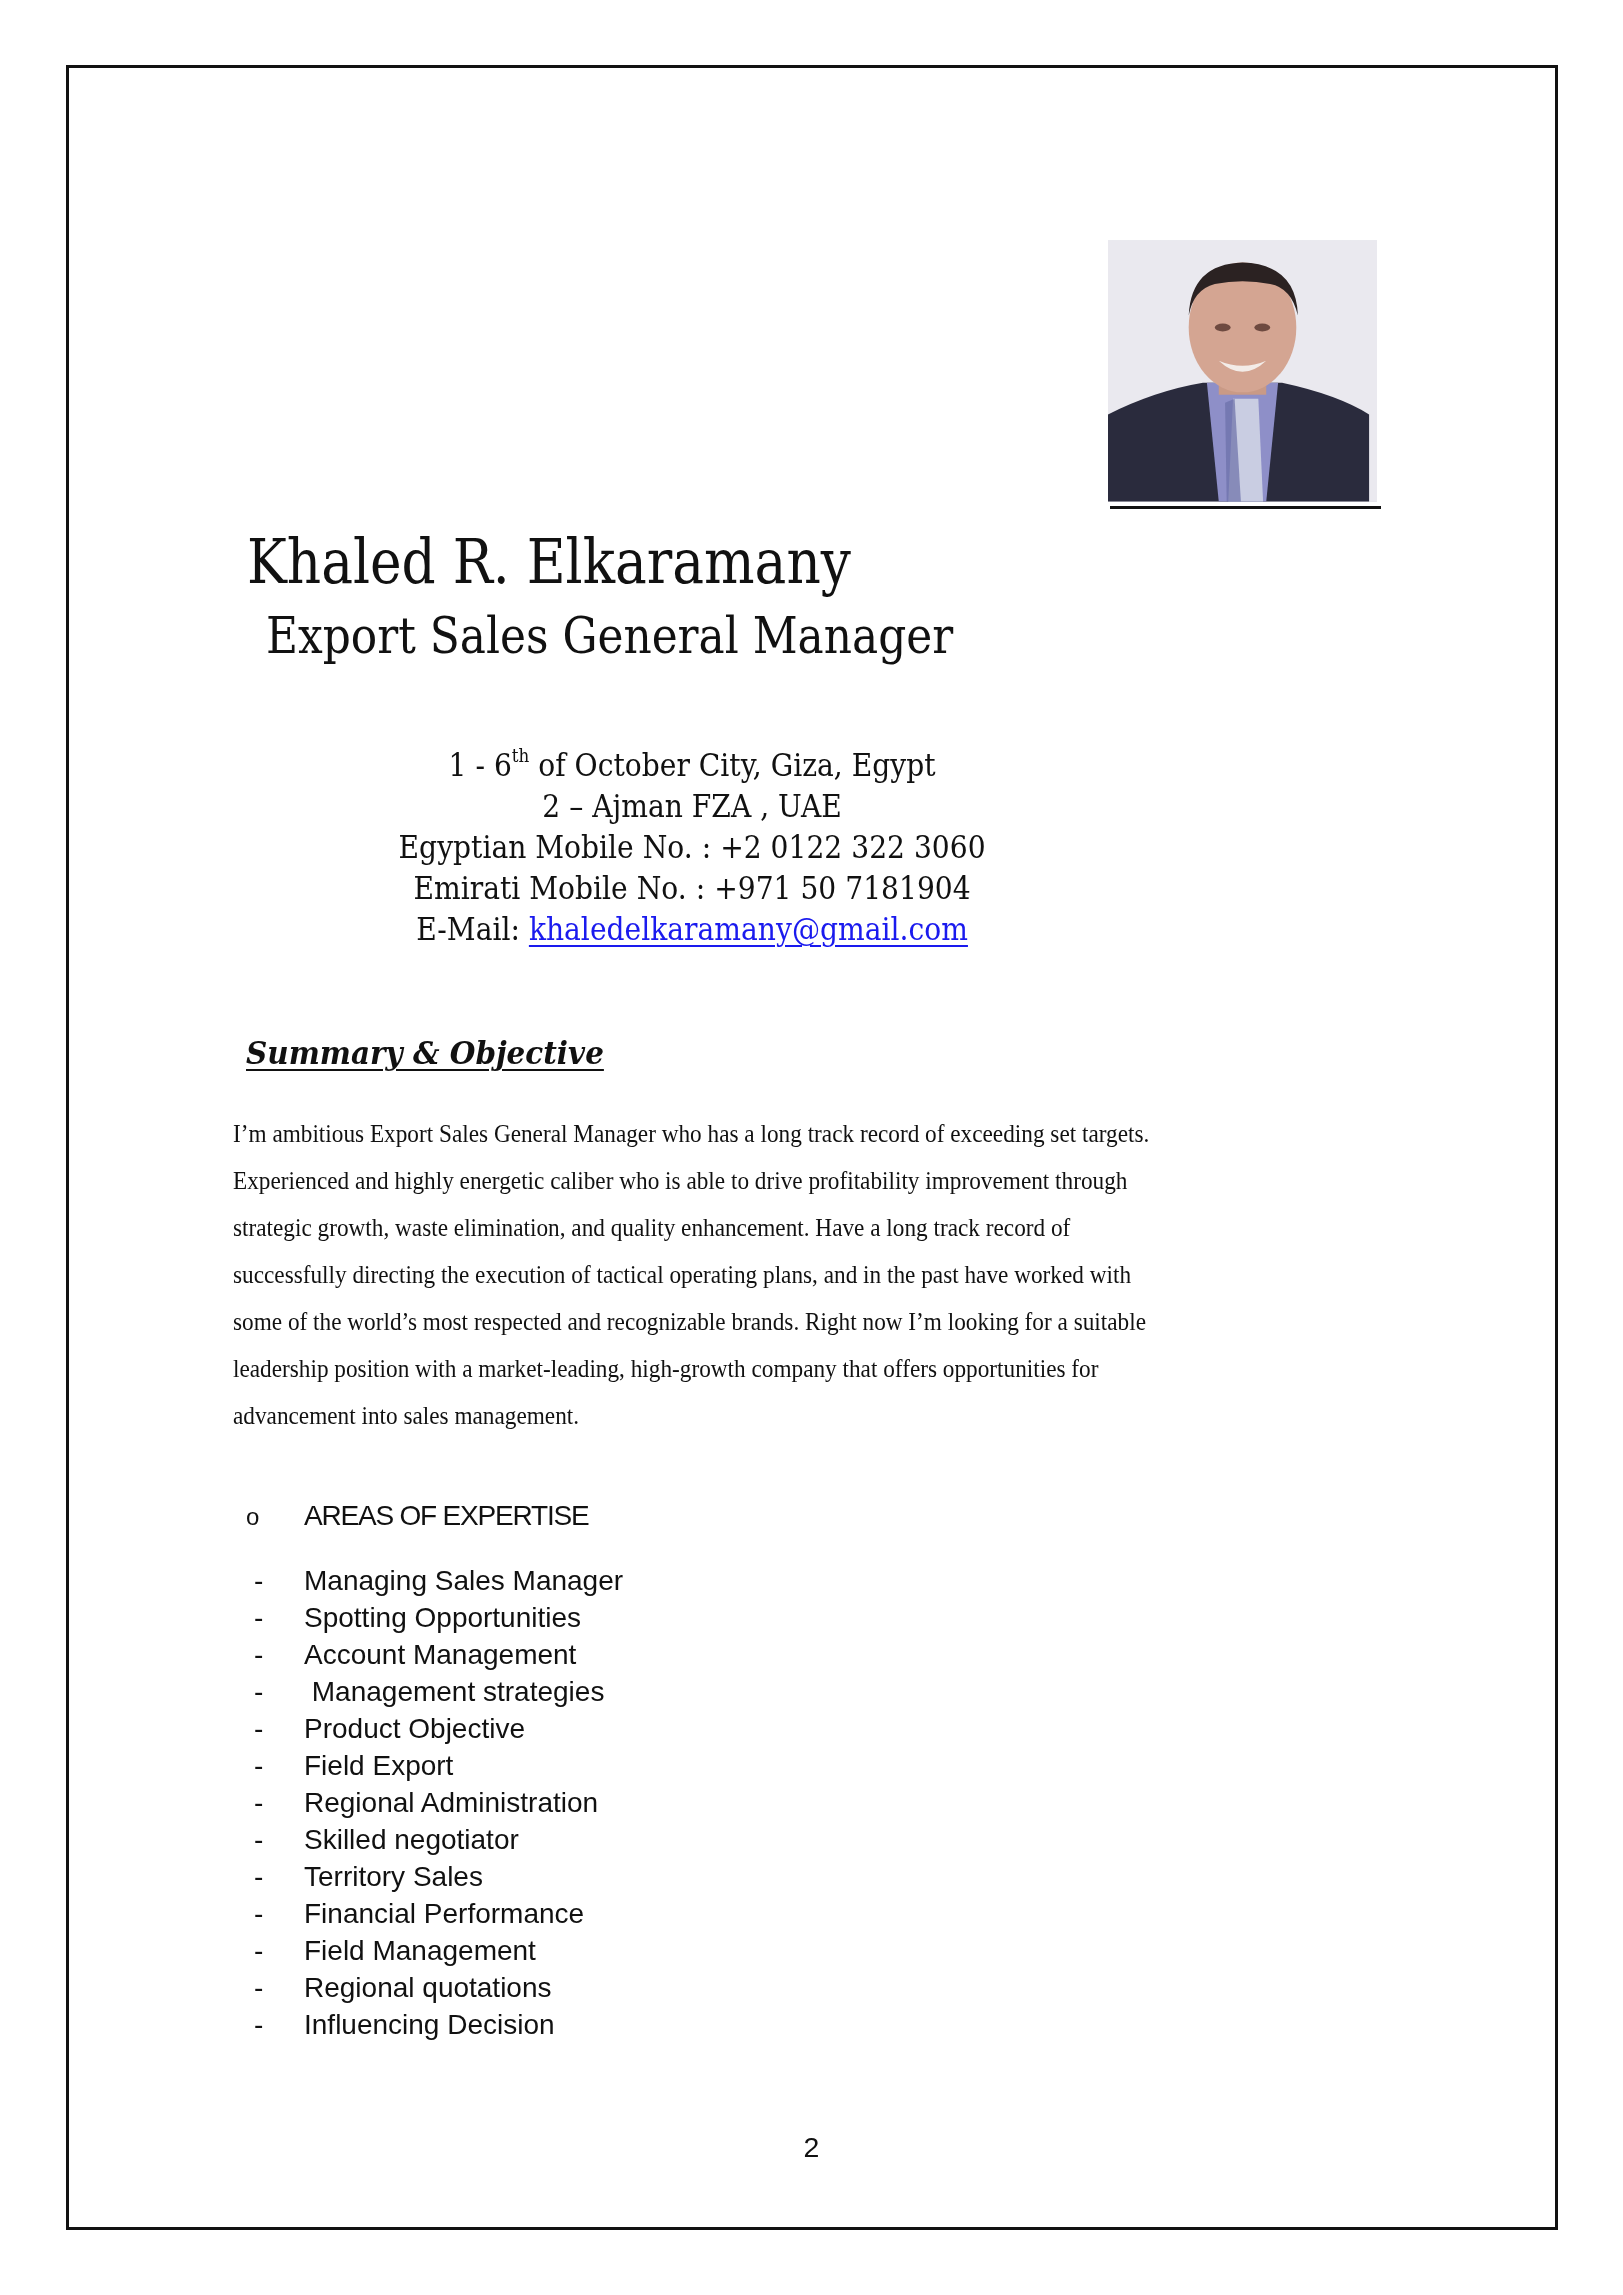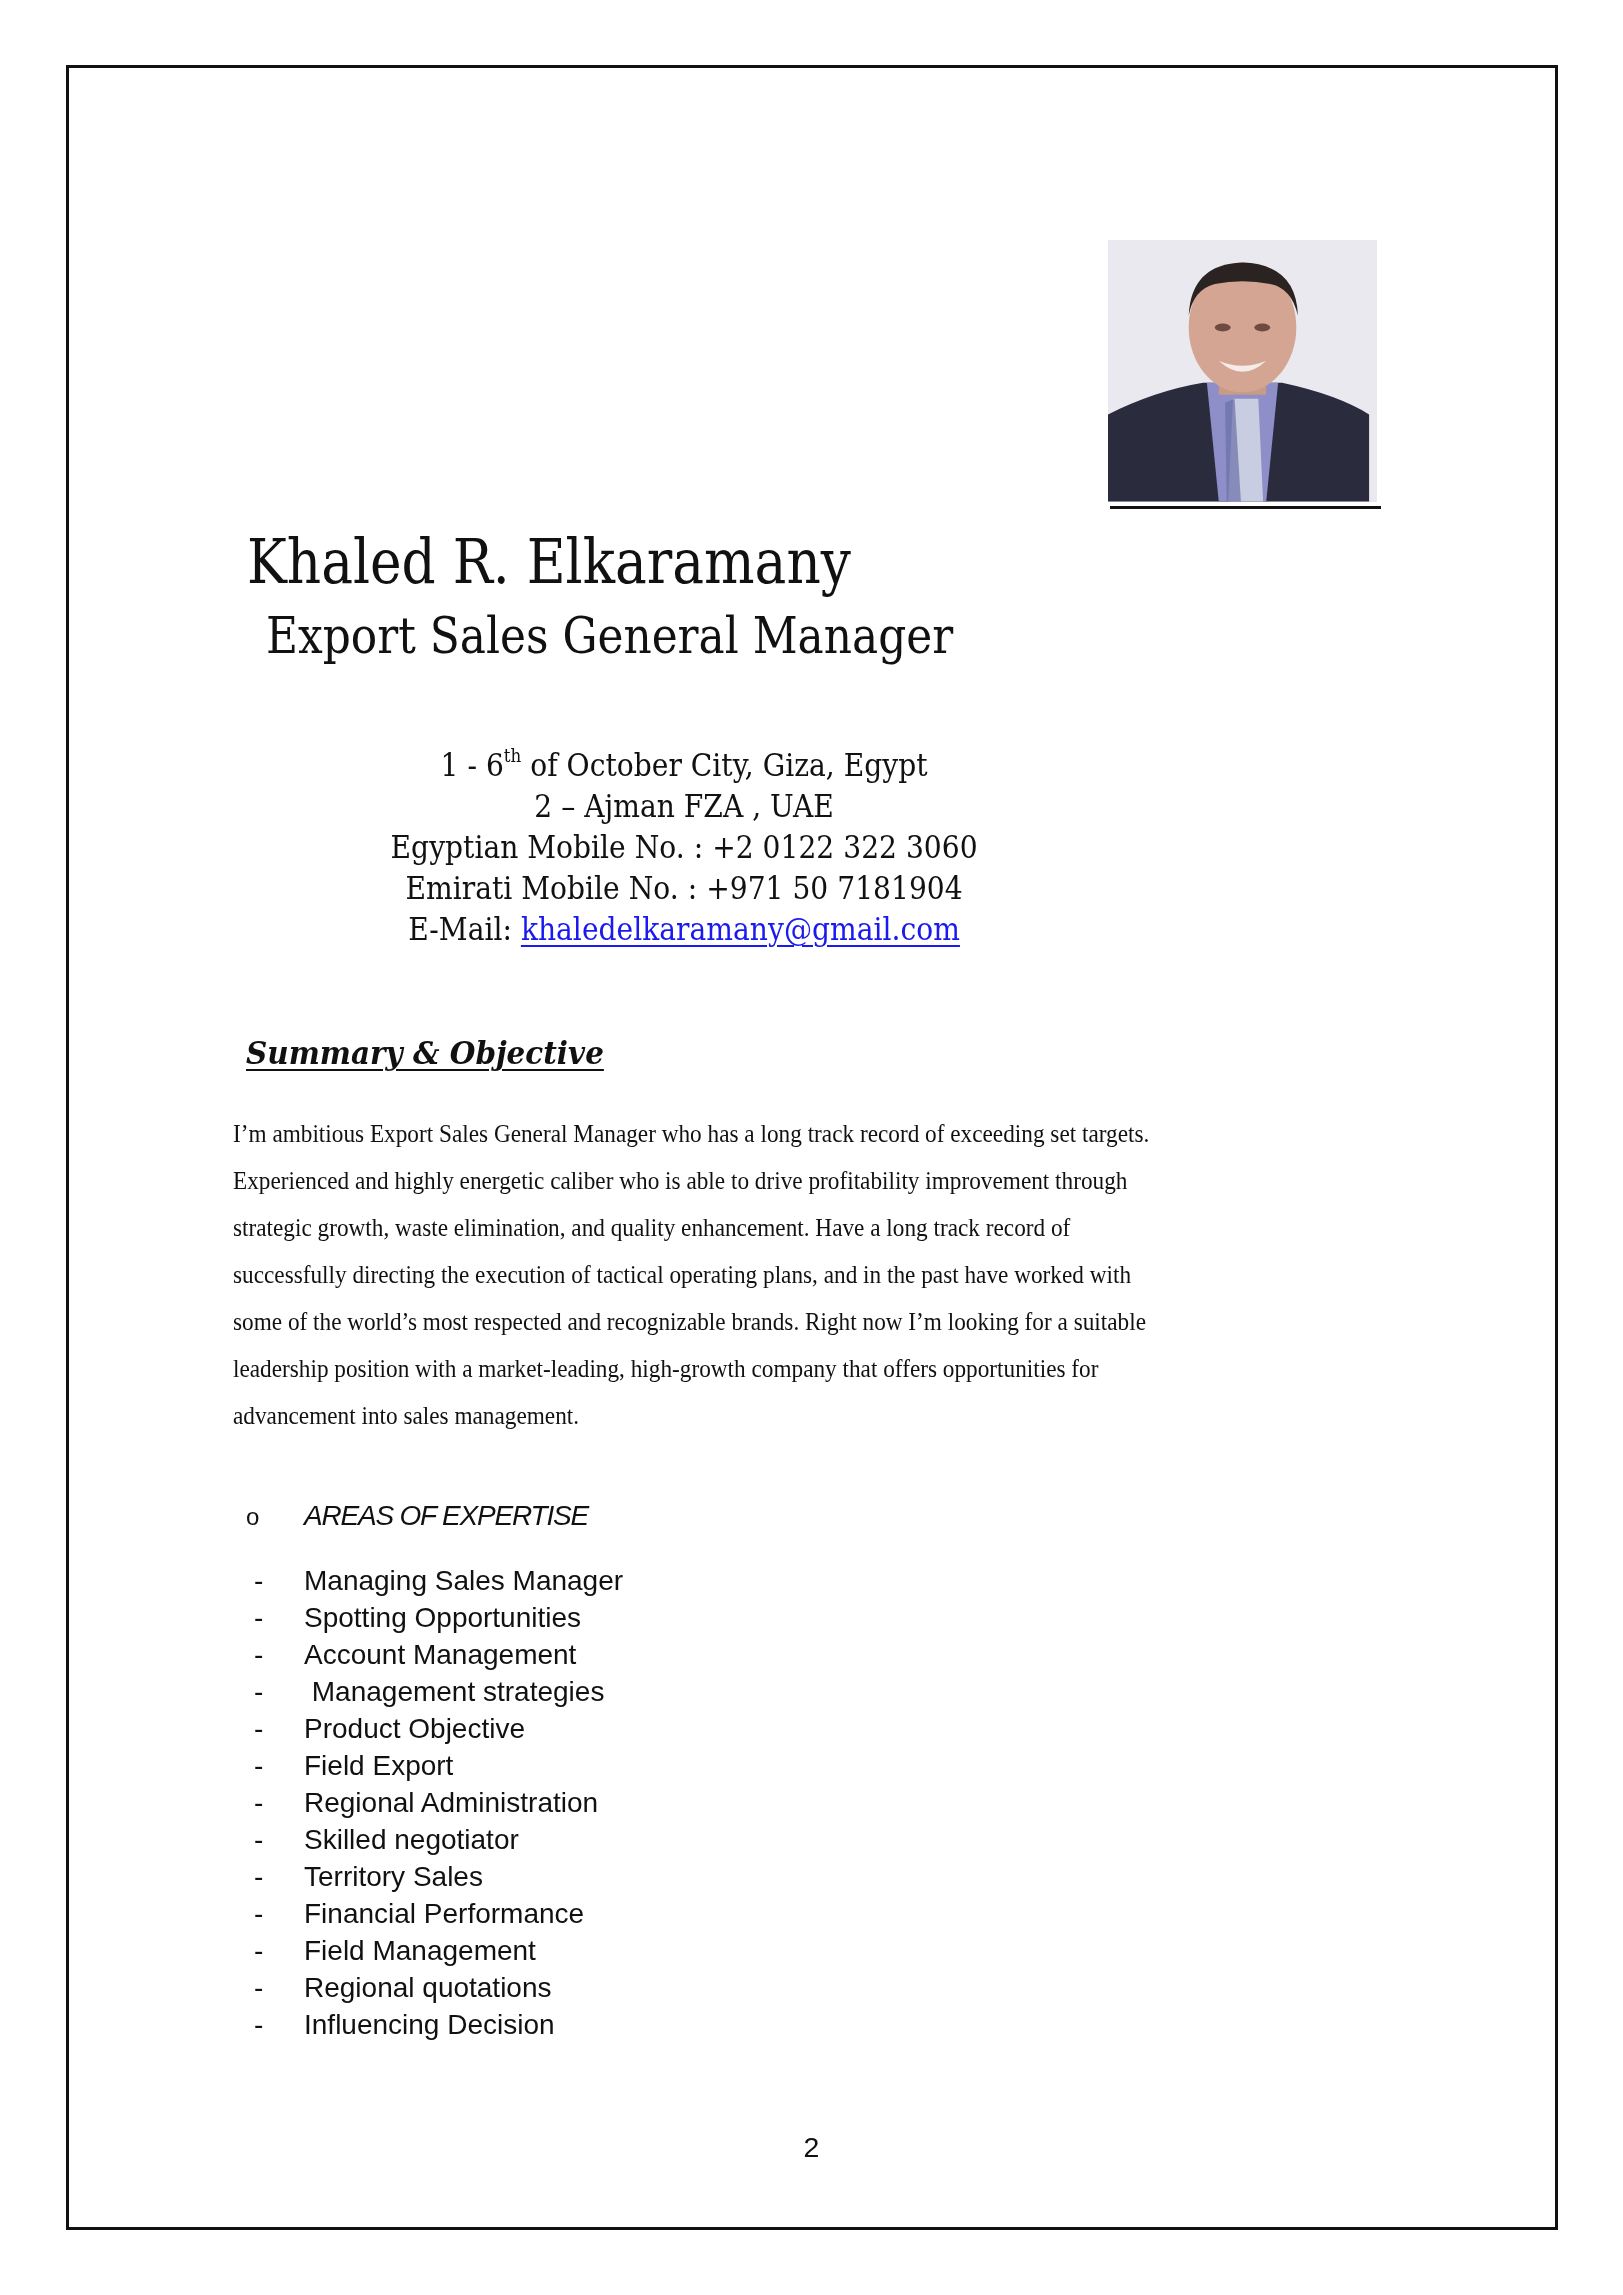--- a/index.html
+++ b/index.html
@@ -19,21 +19,21 @@
     .serif { font-family: "DejaVu Serif", serif; color: #111; }
     .name {
       position: absolute; left: 247px; top: 531px; font-size: 62px; line-height: 1; white-space: nowrap;
       transform: scaleX(0.86); transform-origin: left top;
     }
     .job-title {
       position: absolute; left: 266px; top: 610px; font-size: 51px; line-height: 1; white-space: nowrap;
       transform: scaleX(0.86); transform-origin: left top;
     }
     .contact {
-      position: absolute; left: 8px; width: 1314px; top: 745px; text-align: center;
+      position: absolute; left: 16px; width: 1314px; top: 745px; text-align: center;
     }
     .contact-line {
       font-family: "DejaVu Serif", serif; font-size: 32px; line-height: 41px; color: #111;
       white-space: nowrap; display: block; transform: scaleX(0.88); transform-origin: 816px 0;
     }
     .contact-line sup { font-size: 19px; vertical-align: 14.3px; line-height: 0; }
     .email-link { color: #1a1aee; text-decoration: underline; text-decoration-thickness: 2.4px; text-underline-offset: 4.8px; }
     .section-heading {
       position: absolute; left: 246px; top: 1034px; font-family: "DejaVu Serif", serif; font-style: italic;
       font-weight: bold; font-size: 32px; color: #111; text-decoration: underline; text-decoration-thickness: 2.4px;
@@ -44,21 +44,21 @@
     }
     .summary-line {
       font-family: "Liberation Serif", serif; font-size: 25px; line-height: 47px; color: #111;
       white-space: nowrap; display: block; transform: scaleX(0.93); transform-origin: left top; height: 47px;
     }
     .expertise-heading {
       position: absolute; left: 246px; top: 1500px; display: flex; align-items: baseline;
       font-family: "Liberation Sans", sans-serif; color: #111;
     }
     .circle-bullet { font-size: 24px; width: 58px; display: inline-block; }
-    .expertise-title { font-size: 28px; font-style: italic; letter-spacing: -1.2px; }
+    .expertise-title { font-size: 28px; letter-spacing: -1.2px; }
     .expertise-list { position: absolute; left: 246px; top: 1562px; }
     .expertise-item {
       display: flex; font-family: "Liberation Sans", sans-serif; font-size: 28px; line-height: 37px; color: #111;
       white-space: nowrap; height: 37px;
     }
     .dash { width: 58px; display: inline-block; padding-left: 8px; box-sizing: border-box; }
     .page-number {
       position: absolute; left: 0; width: 1623px; text-align: center; top: 2131px;
       font-family: "Liberation Sans", sans-serif; font-size: 28.5px; color: #111;
     }

